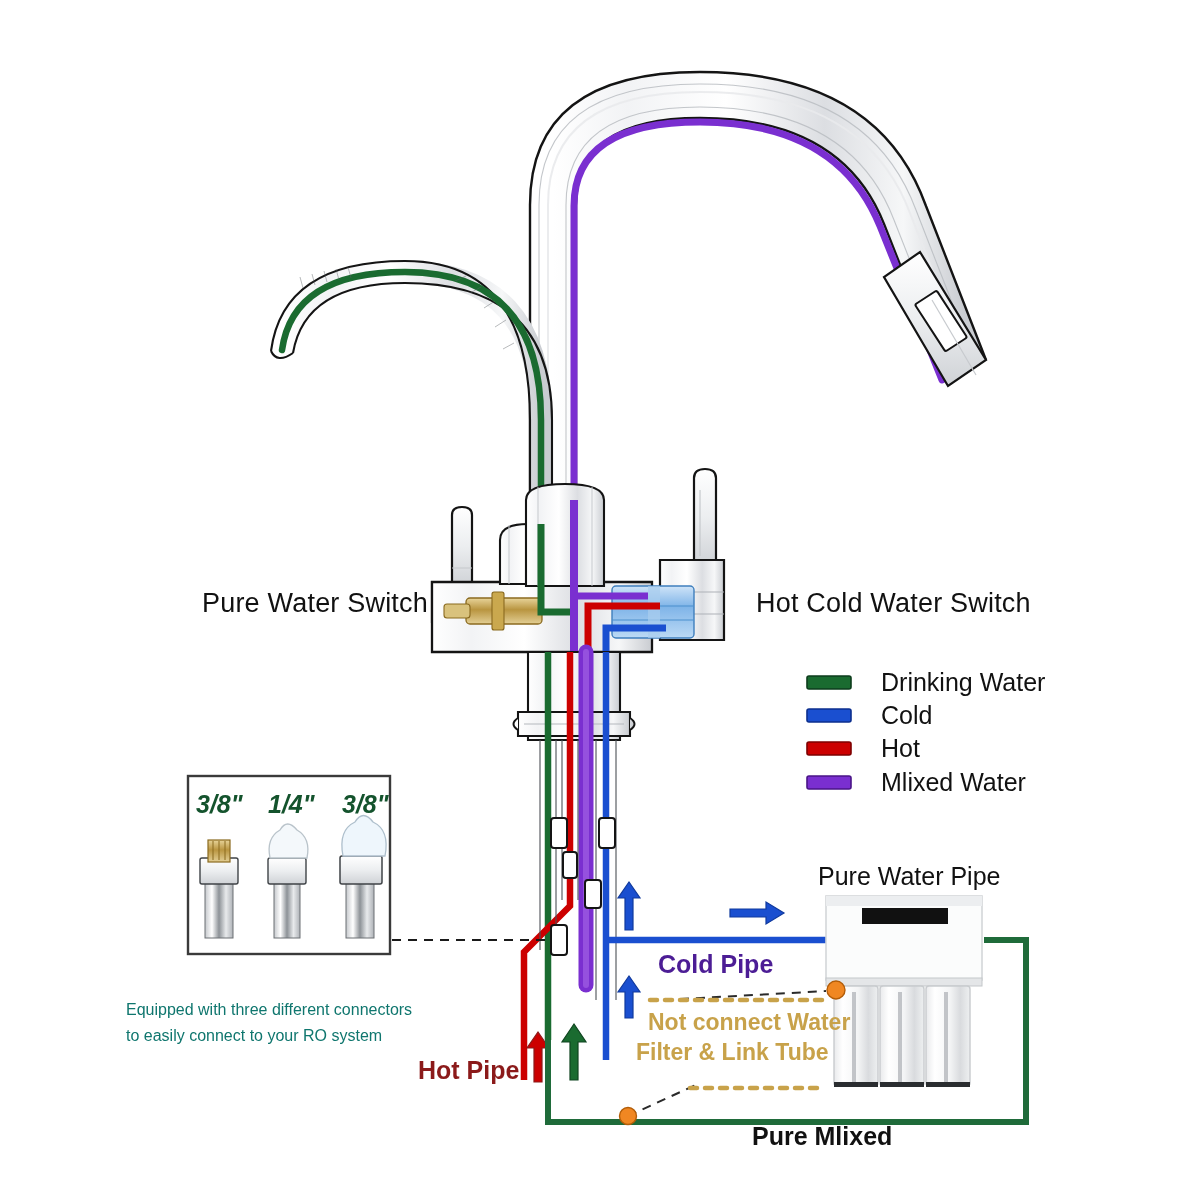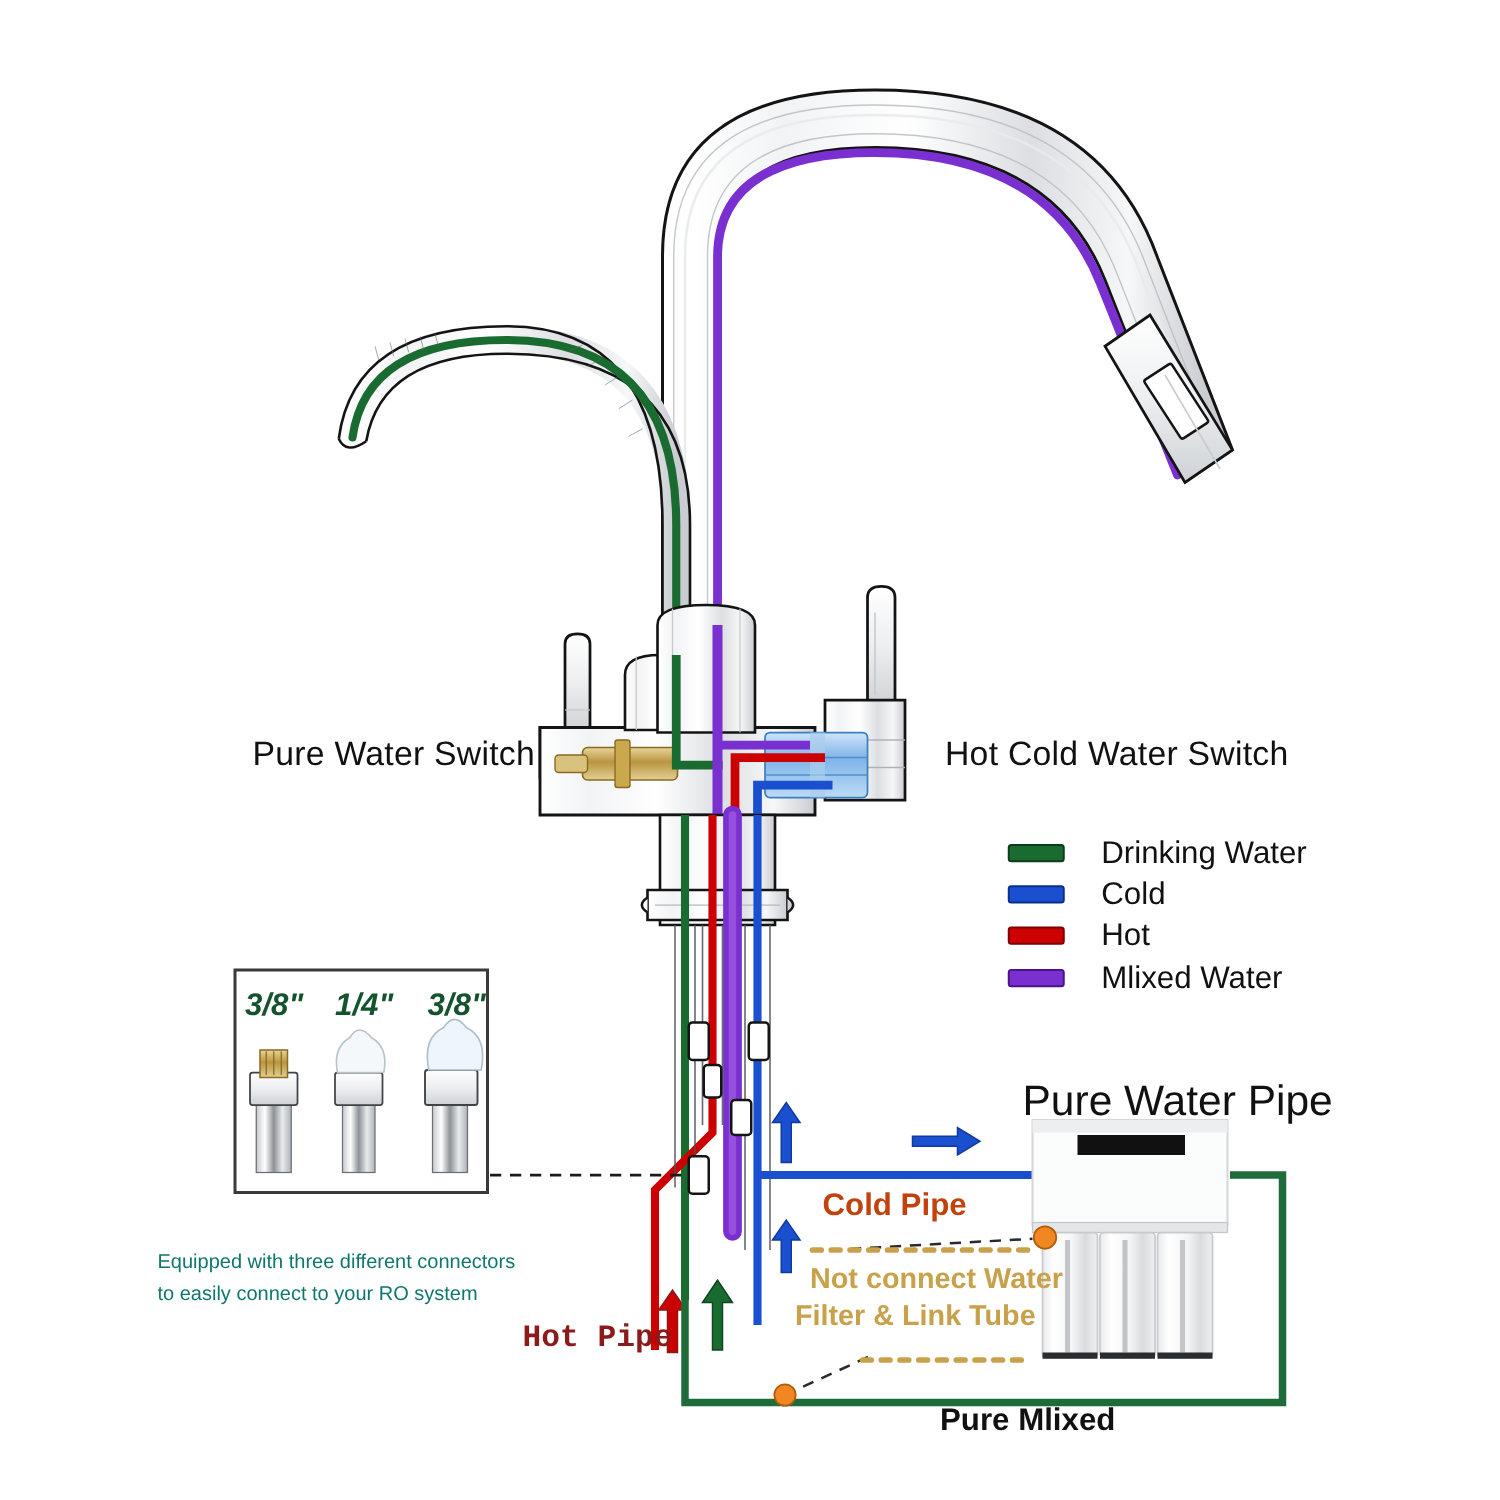--- a/index.html
+++ b/index.html
@@ -7,21 +7,21 @@
        font-family:"Liberation Sans","DejaVu Sans",sans-serif;}
   #stage{position:relative;width:1200px;height:930px;background:#fff;}
   #art{position:absolute;left:0;top:0;width:1200px;height:1200px;}
   .lbl{position:absolute;white-space:nowrap;color:#111;}
   .lbl.sw{font-size:27px;letter-spacing:.2px;}
   .lbl.leg{font-size:25px;margin-left:19px;}
   .lbl.pipe{font-size:25px;font-weight:600;}
   .lbl.conn{font-size:25px;font-weight:700;color:#14532d;font-style:italic;}
   .lbl.cap{font-size:16px;font-weight:400;color:#0f766e;line-height:1.25;}
   .lbl.note{font-size:23px;font-weight:700;color:#c8a24a;line-height:1.3;}
-  .lbl.ro{font-size:34px;}
+  .lbl.ro{font-size:25px;}
 </style>
 </head>
 <body>
 
 <div id="stage">
 
 <svg id="art" viewBox="0 0 1200 1200">
   <defs>
     <linearGradient id="chrome" x1="0" y1="0" x2="1" y2="0">
       <stop offset="0" stop-color="#ffffff"></stop>
@@ -304,23 +304,23 @@
 
 <div class="lbl sw" style="left:756px;top:588px;">Hot Cold Water Switch</div>
 
 <div class="lbl leg" style="left:862px;top:668px;">Drinking Water</div>
 <div class="lbl leg" style="left:862px;top:701px;">Cold</div>
 <div class="lbl leg" style="left:862px;top:734px;">Hot</div>
 <div class="lbl leg" style="left:862px;top:768px;">Mlixed Water</div>
 
 <div class="lbl ro" style="left:818px;top:862px;">Pure Water Pipe</div>
 
-<div class="lbl pipe" style="left:658px;top:950px;color:#c2410c;">Cold Pipe</div>
-
-<div class="lbl pipe" style="left:418px;top:1056px;color:#8b1a1a;font-family:Liberation Mono, monospace;">Hot Pipe</div>
+<div class="lbl pipe" style="left:658px;top:950px;color:#4c1d95;">Cold Pipe</div>
+
+<div class="lbl pipe" style="left:418px;top:1056px;color:#8b1a1a;">Hot Pipe</div>
 
 <div class="lbl pipe" style="left:752px;top:1122px;color:#111;">Pure Mlixed</div>
 
 <div class="lbl note" style="left:648px;top:1008px;">Not connect Water</div>
 <div class="lbl note" style="left:636px;top:1038px;">Filter &amp; Link Tube</div>
 
 <div class="lbl conn" style="left:196px;top:790px;">3/8"</div>
 <div class="lbl conn" style="left:268px;top:790px;">1/4"</div>
 <div class="lbl conn" style="left:342px;top:790px;">3/8"</div>
 

